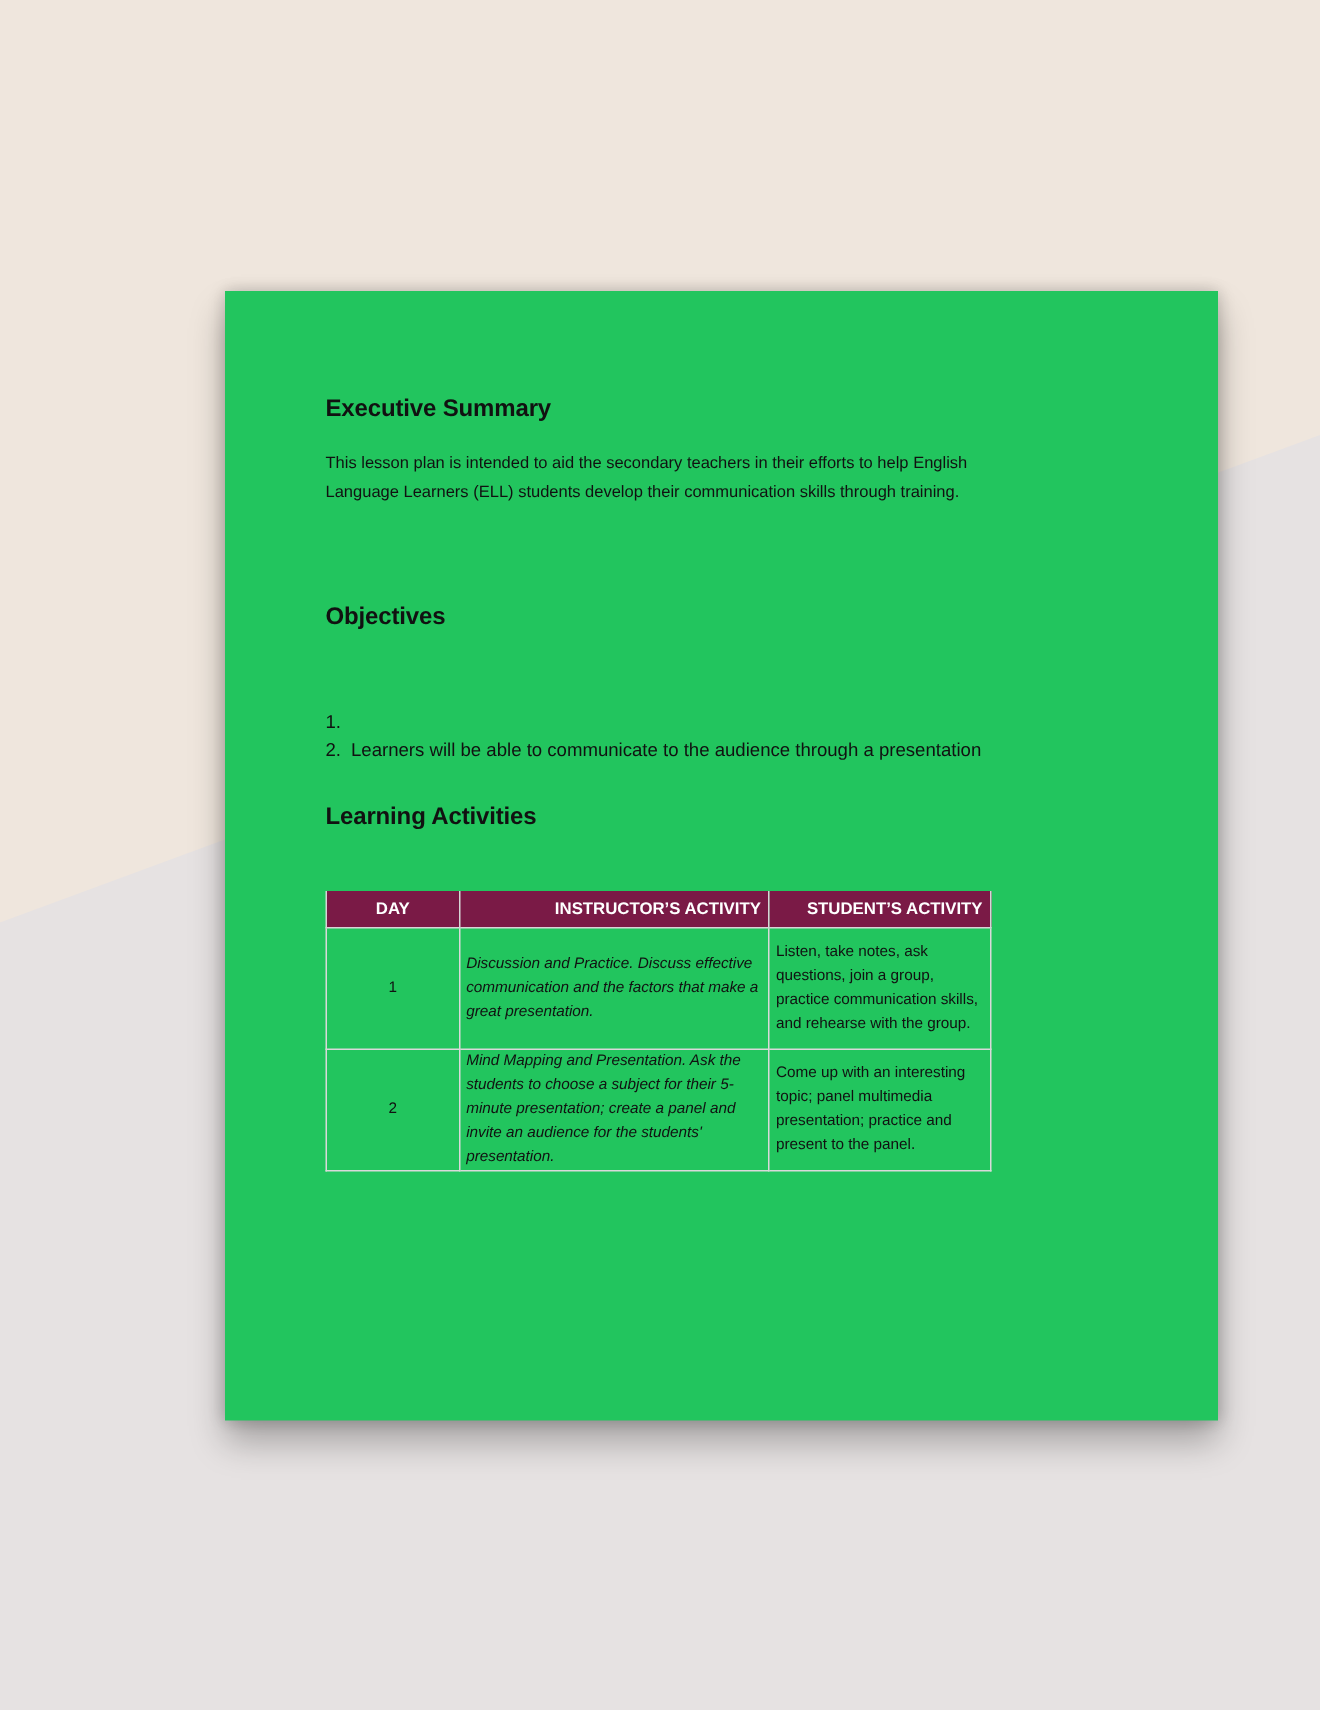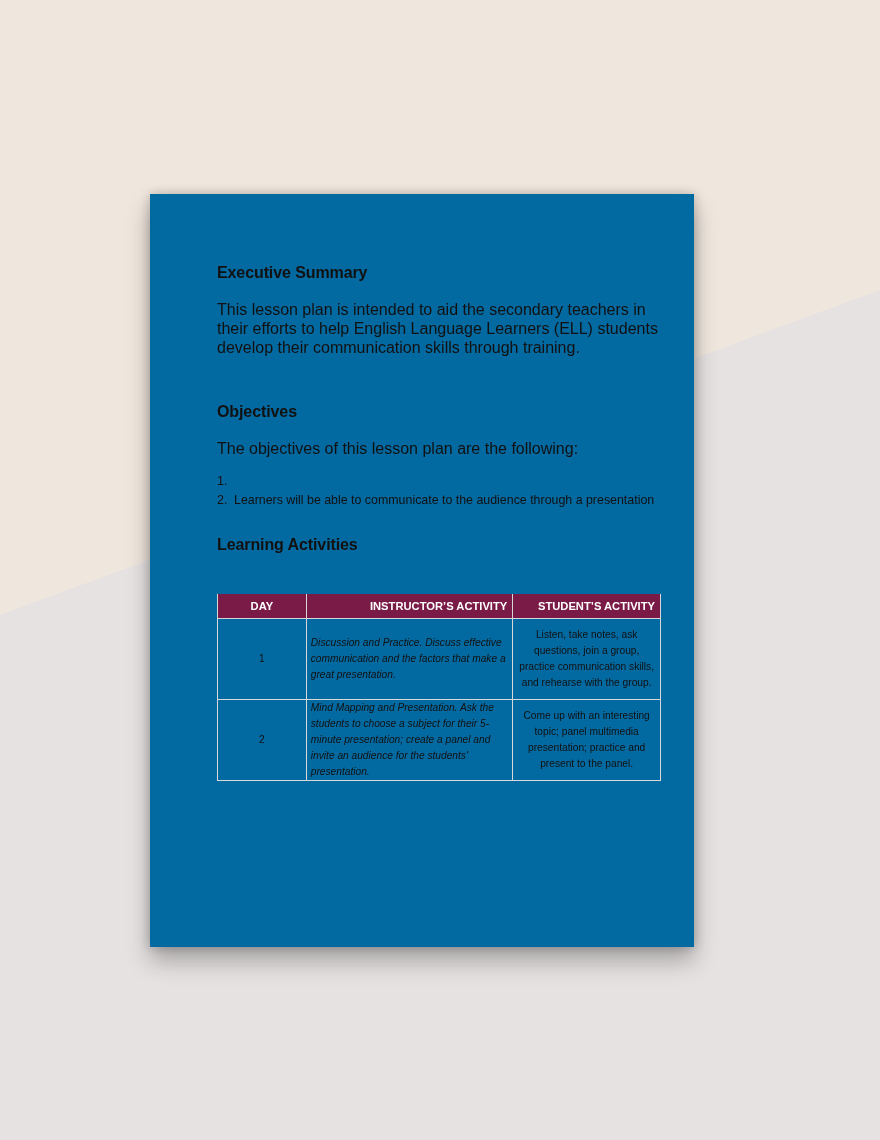--- a/index.html
+++ b/index.html
@@ -10,38 +10,38 @@
       background: #e6e2e2;
     }
     .bg-top {
       position: absolute; left: 0; top: 0; width: 880px; height: 1140px;
       background: #efe6dd;
       clip-path: polygon(0 0, 880px 0, 880px 290px, 0 615px);
     }
     .page {
       position: absolute;
       left: 150px; top: 194px;
-      width: 544px; height: 753px;
-      background: #0369a1;
+      width: 662px; height: 753px;
+      background: #22c55e;
       box-shadow: 0 14px 22px rgba(0,0,0,0.28), 2px 0 10px rgba(0,0,0,0.12), -2px 0 10px rgba(0,0,0,0.10);
       color: #111;
     }
     .h2 {
       position: absolute;
       left: 67px;
       font-size: 16px;
       font-weight: bold;
       color: #111;
       letter-spacing: -0.1px;
     }
     .para {
       position: absolute;
       left: 67px;
       width: 450px;
-      font-size: 16px;
+      font-size: 11px;
       line-height: 19px;
       color: #111;
     }
     .olist {
       position: absolute;
       left: 67px;
       width: 460px;
       font-size: 12.4px;
       line-height: 19px;
       list-style: none;
@@ -70,36 +70,35 @@
     table.activities th.c1 { width: 89px; text-align: center; }
     table.activities th.c2 { width: 207px; text-align: right; }
     table.activities th.c3 { width: 148px; text-align: right; }
     table.activities td {
       border: 1px solid #d9d9d9;
       vertical-align: middle;
       padding: 0 4px;
     }
     table.activities td.day { text-align: center; }
     table.activities td.instr { text-align: left; font-style: italic; }
-    table.activities td.stud { text-align: center; }
+    table.activities td.stud { }
     table.activities tr.r1 td { height: 81px; }
     table.activities tr.r2 td { height: 80px; }
   </style>
 </head>
 <body>
 
 <div class="bg-top"></div>
 
 <div class="page">
 
   <div class="h2" style="top:70px;">Executive Summary</div>
   <p class="para" style="top:106px; width:450px;">This lesson plan is intended to aid the secondary teachers in their efforts to help English Language Learners (ELL) students develop their communication skills through training.</p>
 
   <div class="h2" style="top:209px;">Objectives</div>
-  <p class="para" style="top:245px;">The objectives of this lesson plan are the following:</p>
   <ol class="olist" style="top:278px;">
     <li>
       <span class="num">1.</span>
     </li>
     <li>
       <span class="num">2.</span>
       <span>Learners will be able to communicate to the audience through a presentation</span>
     </li>
   </ol>
 

